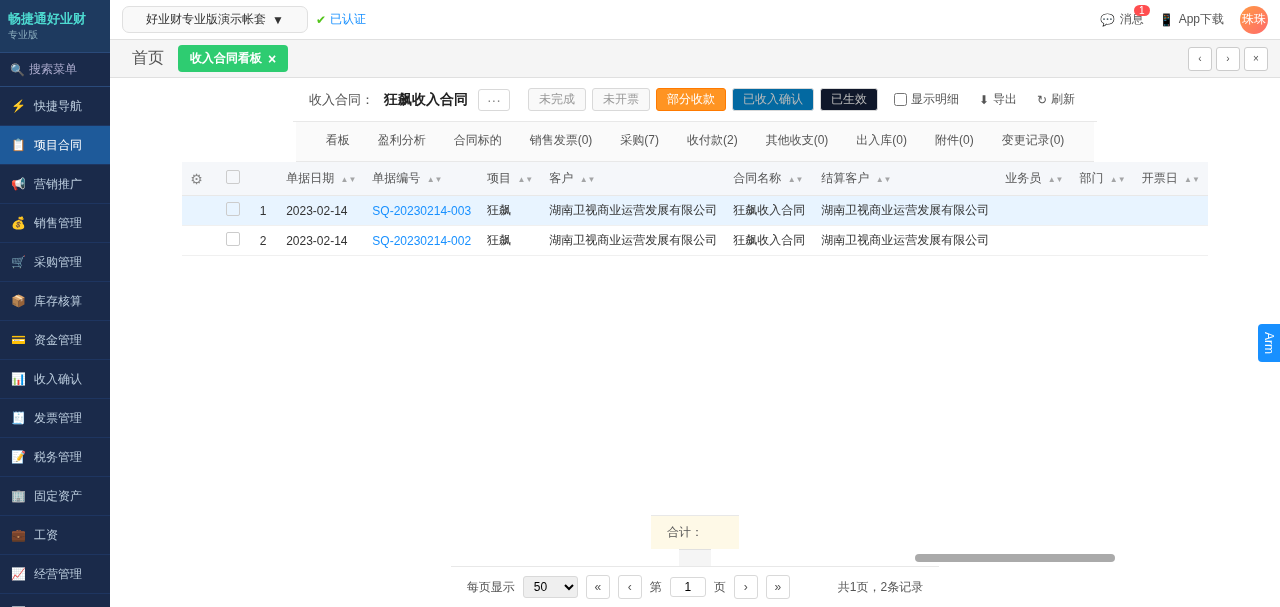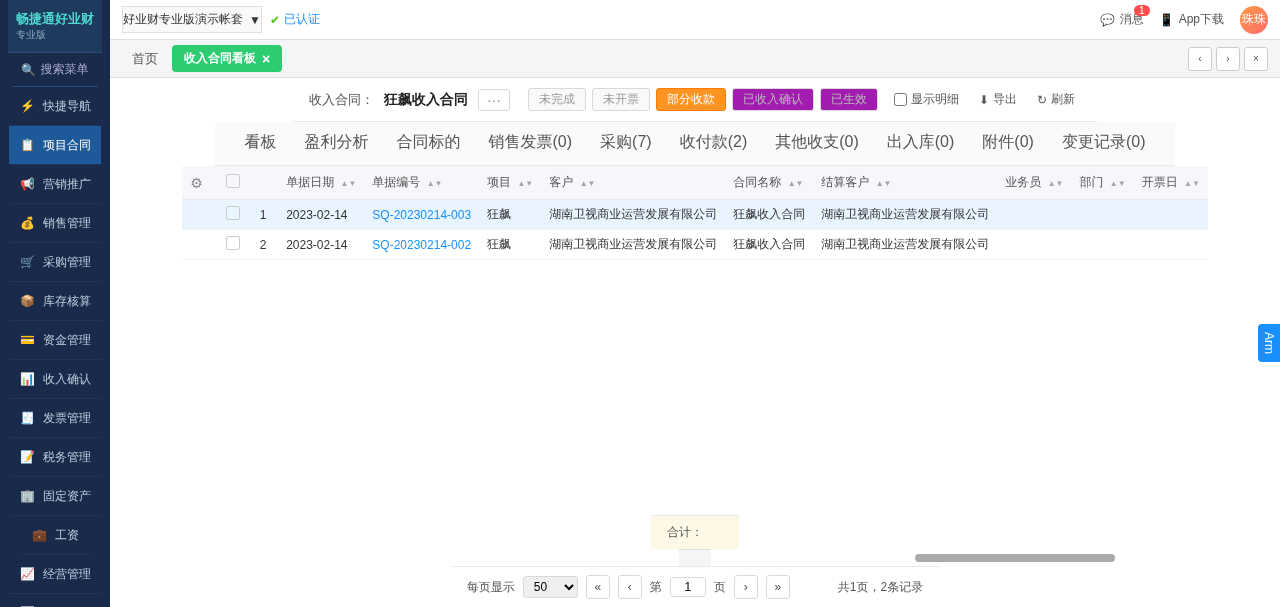--- a/index.html
+++ b/index.html
@@ -1,66 +1,66 @@
 <!DOCTYPE html>
 <html><head>
   <meta charset="utf-8">
   <style>
     * { box-sizing: border-box; margin: 0; padding: 0; }
     body { font-family: 'Microsoft YaHei', sans-serif; font-size: 12px; background: #f0f2f5; color: #333; display: flex; height: 607px; overflow: hidden; }
 
     
-    .sidebar { width: 110px; background: #1a2a4a; display: flex; flex-direction: column; height: 100%; flex-shrink: 0; align-items: center; }
+    .sidebar { width: 110px; background: #1a2a4a; display: flex; flex-direction: column; height: 100%; flex-shrink: 0; }
     .sidebar-logo { background: #1e3a5f; padding: 10px 8px; display: flex; align-items: center; gap: 6px; border-bottom: 1px solid #2a4a7a; }
     .sidebar-search { display: flex; align-items: center; gap: 4px; padding: 8px 10px; color: #aac; font-size: 12px; cursor: pointer; border-bottom: 1px solid #2a4a7a; }
     .sidebar-nav-item { display: flex; align-items: center; gap: 6px; padding: 10px 10px; color: #bcd; font-size: 12px; cursor: pointer; border-bottom: 1px solid #1e3560; }
     .sidebar-nav-item.active { background: #1e5a9a; color: #fff; }
     .sidebar-nav-item .nav-icon { width: 18px; height: 18px; display: flex; align-items: center; justify-content: center; flex-shrink: 0; }
     .sidebar-nav-item .nav-label { font-size: 12px; }
 
     
     .main { flex: 1; display: flex; flex-direction: column; overflow: hidden; }
 
     
     .topbar { background: #fff; height: 40px; display: flex; align-items: center; padding: 0 12px; border-bottom: 1px solid #e0e0e0; justify-content: space-between; flex-shrink: 0; }
     .topbar-left { display: flex; align-items: center; gap: 8px; }
-    .company-selector { display: flex; align-items: center; gap: 6px; font-size: 12px; color: #333; padding: 4px 0; border: 1px solid #e0e0e0; border-radius: 0; cursor: pointer; background: #f9f9f9; }
+    .company-selector { display: flex; align-items: center; gap: 6px; font-size: 12px; color: #333; padding: 4px 23px; border: 1px solid #e0e0e0; border-radius: 7px; cursor: pointer; background: #f9f9f9; }
     .certified-badge { display: flex; align-items: center; gap: 4px; font-size: 12px; color: #1890ff; }
     .topbar-right { display: flex; align-items: center; gap: 16px; }
     .topbar-action { display: flex; align-items: center; gap: 4px; font-size: 12px; color: #555; cursor: pointer; position: relative; }
     .badge { background: #ff4d4f; color: #fff; border-radius: 10px; font-size: 10px; padding: 0 4px; min-width: 16px; text-align: center; position: absolute; top: -6px; right: -6px; }
     .user-avatar { width: 28px; height: 28px; border-radius: 50%; background: linear-gradient(135deg, #ff9a44, #ff6b6b); display: flex; align-items: center; justify-content: center; color: #fff; font-size: 12px; cursor: pointer; }
 
     
     .tabbar { background: #f5f5f5; height: 38px; display: flex; align-items: center; padding: 0 12px; gap: 4px; border-bottom: 1px solid #e0e0e0; flex-shrink: 0; }
-    .tabbar-home { font-size: 13px; color: #555; cursor: pointer; padding: 6px 10px; }
+    .tabbar-home { font-size: 16px; color: #555; cursor: pointer; padding: 6px 10px; }
     .tabbar-tab { display: flex; align-items: center; gap: 6px; background: #2ecc71; color: #fff; padding: 5px 12px; border-radius: 4px; font-size: 12px; cursor: pointer; font-weight: bold; }
     .tabbar-tab .close-x { cursor: pointer; font-size: 14px; }
     .tab-nav { display: flex; align-items: center; gap: 4px; margin-left: auto; }
     .tab-nav-btn { width: 24px; height: 24px; border: 1px solid #ccc; border-radius: 3px; background: #fff; display: flex; align-items: center; justify-content: center; cursor: pointer; font-size: 10px; color: #555; }
 
     
     .content { flex: 1; display: flex; flex-direction: column; overflow: hidden; background: #fff; align-items: center; }
 
     
     .contract-header { padding: 10px 16px; display: flex; align-items: center; gap: 10px; border-bottom: 1px solid #e8e8e8; flex-shrink: 0; }
     .more-btn { background: none; border: 1px solid #d9d9d9; border-radius: 3px; cursor: pointer; padding: 2px 8px; color: #888; font-size: 14px; }
     .status-tags { display: flex; gap: 6px; margin-left: 8px; }
     .status-tag { padding: 2px 10px; border-radius: 3px; font-size: 12px; border: 1px solid; cursor: pointer; }
     .tag-uncomplete { color: #999; border-color: #d9d9d9; background: #f9f9f9; }
     .tag-uninvoiced { color: #999; border-color: #d9d9d9; background: #f9f9f9; }
     .tag-partial { color: #fff; border-color: #ff7a00; background: #ff9422; }
-    .tag-confirmed { color: #bbb; border-color: #d9d9d9; background: #a21caf; }
-    .tag-effective { color: #bbb; border-color: #d9d9d9; background: #a21caf; }
+    .tag-confirmed { color: #bbb; border-color: #d9d9d9; background: #0369a1; }
+    .tag-effective { color: #bbb; border-color: #d9d9d9; background: #0f172a; }
     .header-actions { margin-left: auto; display: flex; gap: 8px; }
     .header-action-btn { display: flex; align-items: center; gap: 4px; font-size: 12px; color: #555; cursor: pointer; padding: 2px 6px; }
 
     
     .sub-tabs { display: flex; align-items: center; padding: 0 16px; border-bottom: 1px solid #e8e8e8; flex-shrink: 0; background: #fafafa; }
-    .sub-tab { padding: 10px 14px; font-size: 16px; color: #555; cursor: pointer; border-bottom: 2px solid transparent; white-space: nowrap; }
+    .sub-tab { padding: 10px 14px; font-size: 12px; color: #555; cursor: pointer; border-bottom: 2px solid transparent; white-space: nowrap; }
     .sub-tab.active { color: #2ecc71; border-bottom-color: #2ecc71; font-weight: 500; }
 
     
     .table-area { flex: 1; overflow: auto; }
     .data-table { width: 100%; border-collapse: collapse; font-size: 12px; }
     .data-table th { background: #f5f7fa; border-bottom: 1px solid #e8e8e8; padding: 8px 8px; text-align: left; font-weight: 500; color: #555; white-space: nowrap; position: relative; }
     .data-table th .sort-arrows { display: inline-flex; flex-direction: column; margin-left: 3px; opacity: 0.5; font-size: 8px; line-height: 1; }
     .data-table td { border-bottom: 1px solid #f0f0f0; padding: 6px 8px; color: #333; white-space: nowrap; }
     .data-table tr.selected td { background: #e8f4ff; }
     .data-table td a { color: #1890ff; text-decoration: none; cursor: pointer; }

